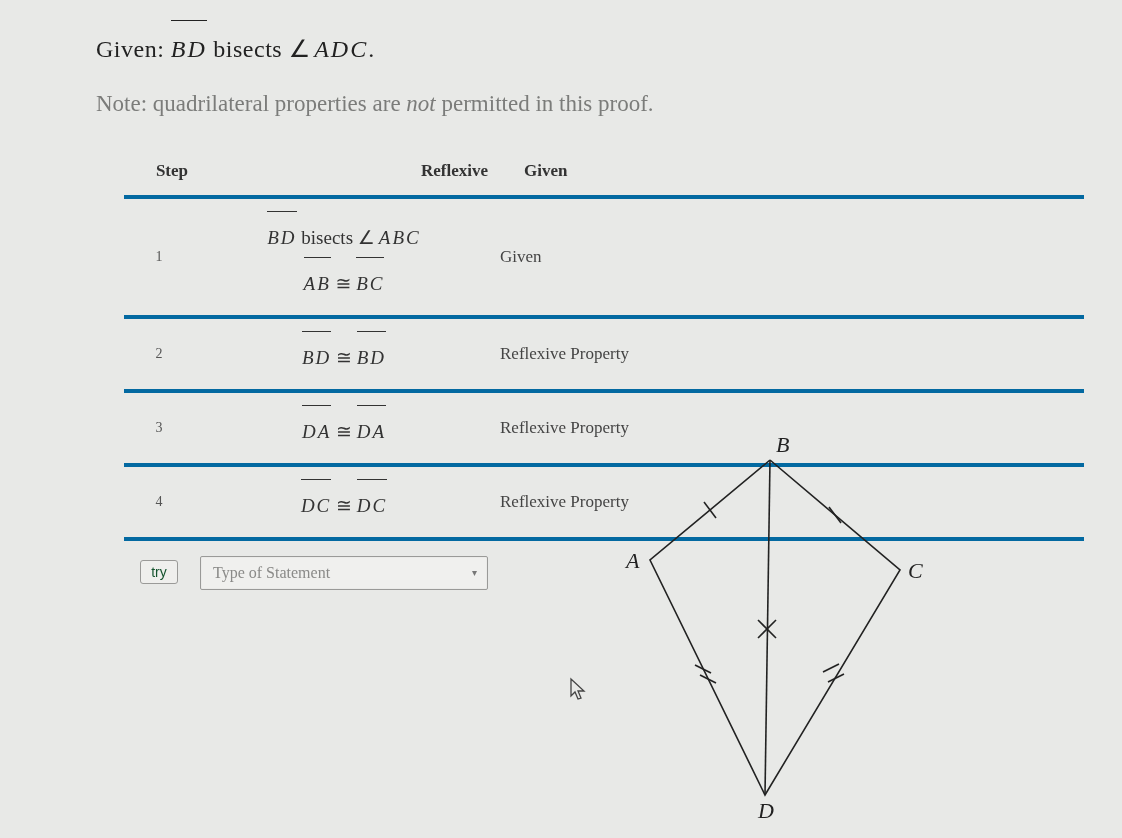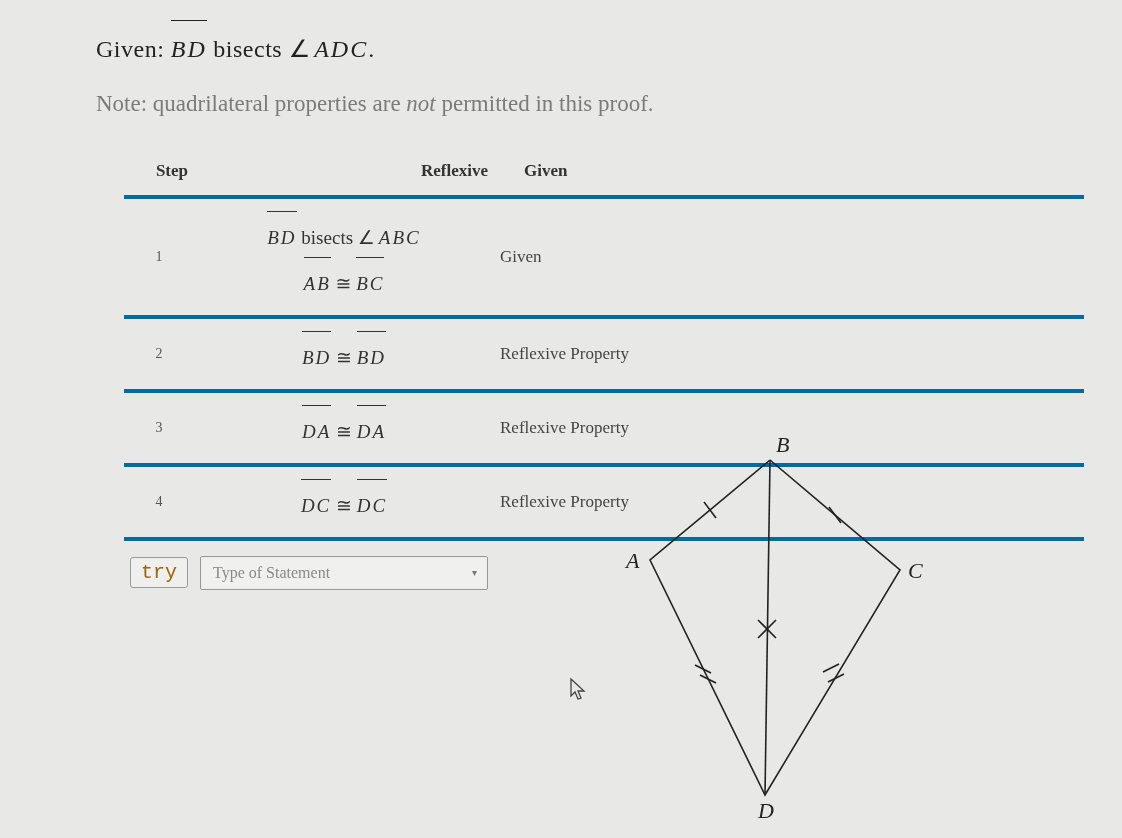--- a/index.html
+++ b/index.html
@@ -71,23 +71,23 @@
   td.stmt-c { text-align: center; font-size: 19px; line-height: 2; }
   td.reason-c { text-align: left; padding-left: 30px; font-size: 17px; font-family: Georgia, serif; color:#444;}
 
   .try-row td { border-top: 1px solid #ccccca; padding: 10px 6px; }
   .try-btn {
     display: inline-block;
     border: 1.5px solid #9a9a98;
     border-radius: 3px;
     background: #efefed;
     padding: 3px 10px;
-    font-size: 20px;
-    font-family: Liberation Mono, monospace;
-    color: #a16207;
+    font-size: 14px;
+    font-family: Liberation Sans, sans-serif;
+    color: #14532d;
     cursor: pointer;
   }
   .type-select {
     display: inline-flex;
     align-items: center;
     justify-content: space-between;
     border: 1.5px solid #9a9a98;
     border-radius: 2px;
     background: #f0f0ee;
     width: 288px;

